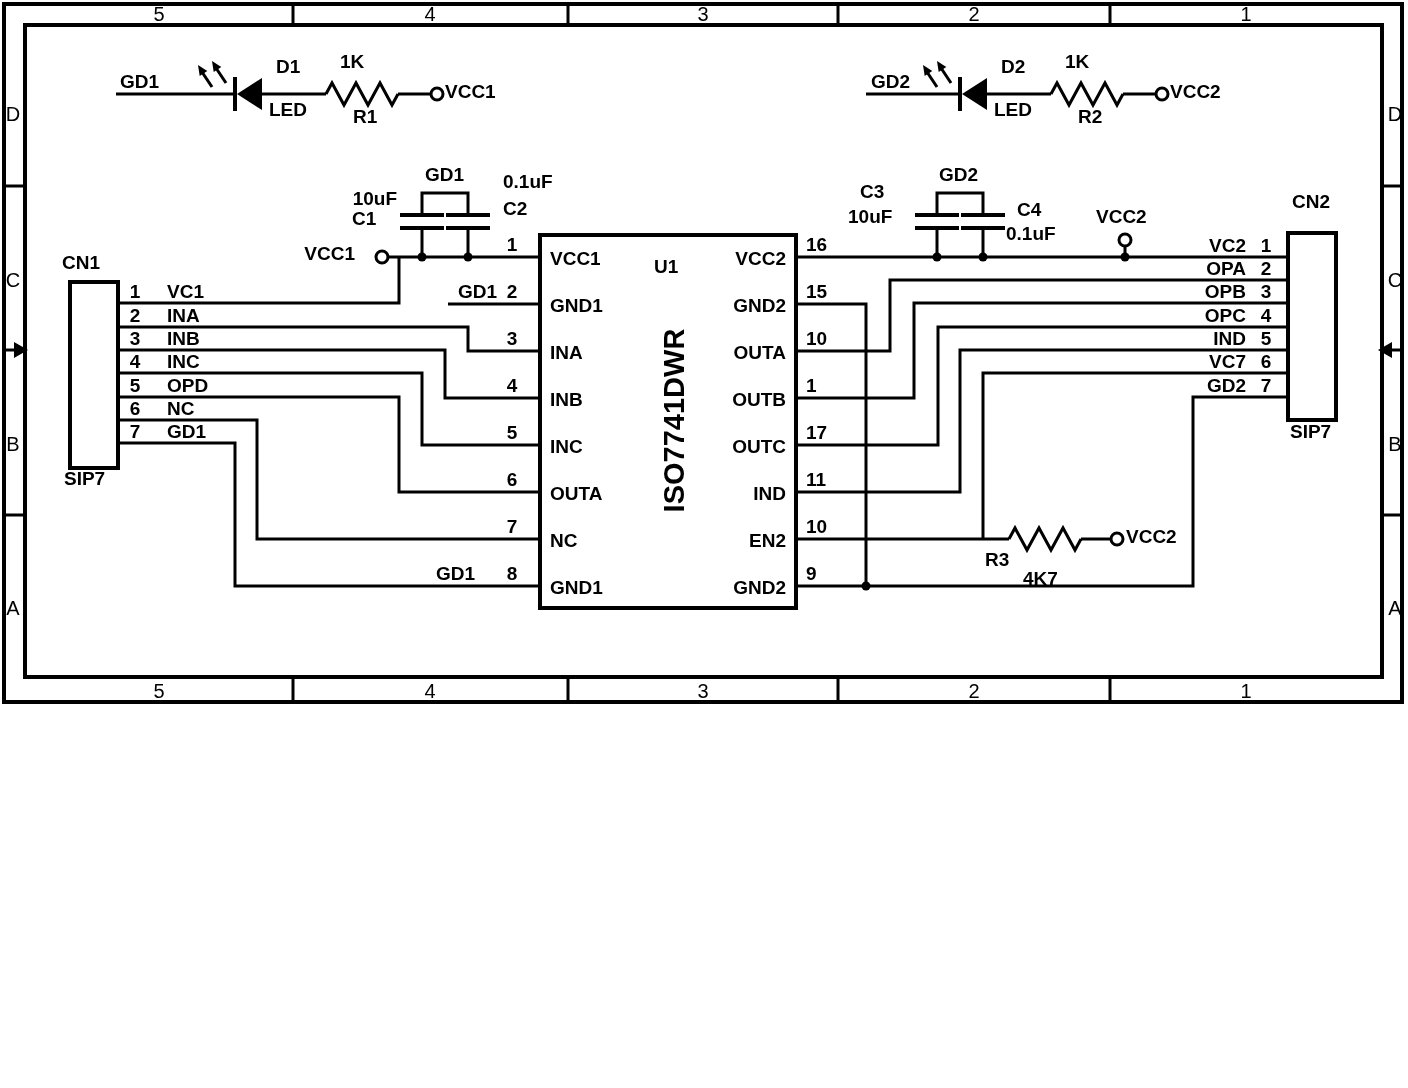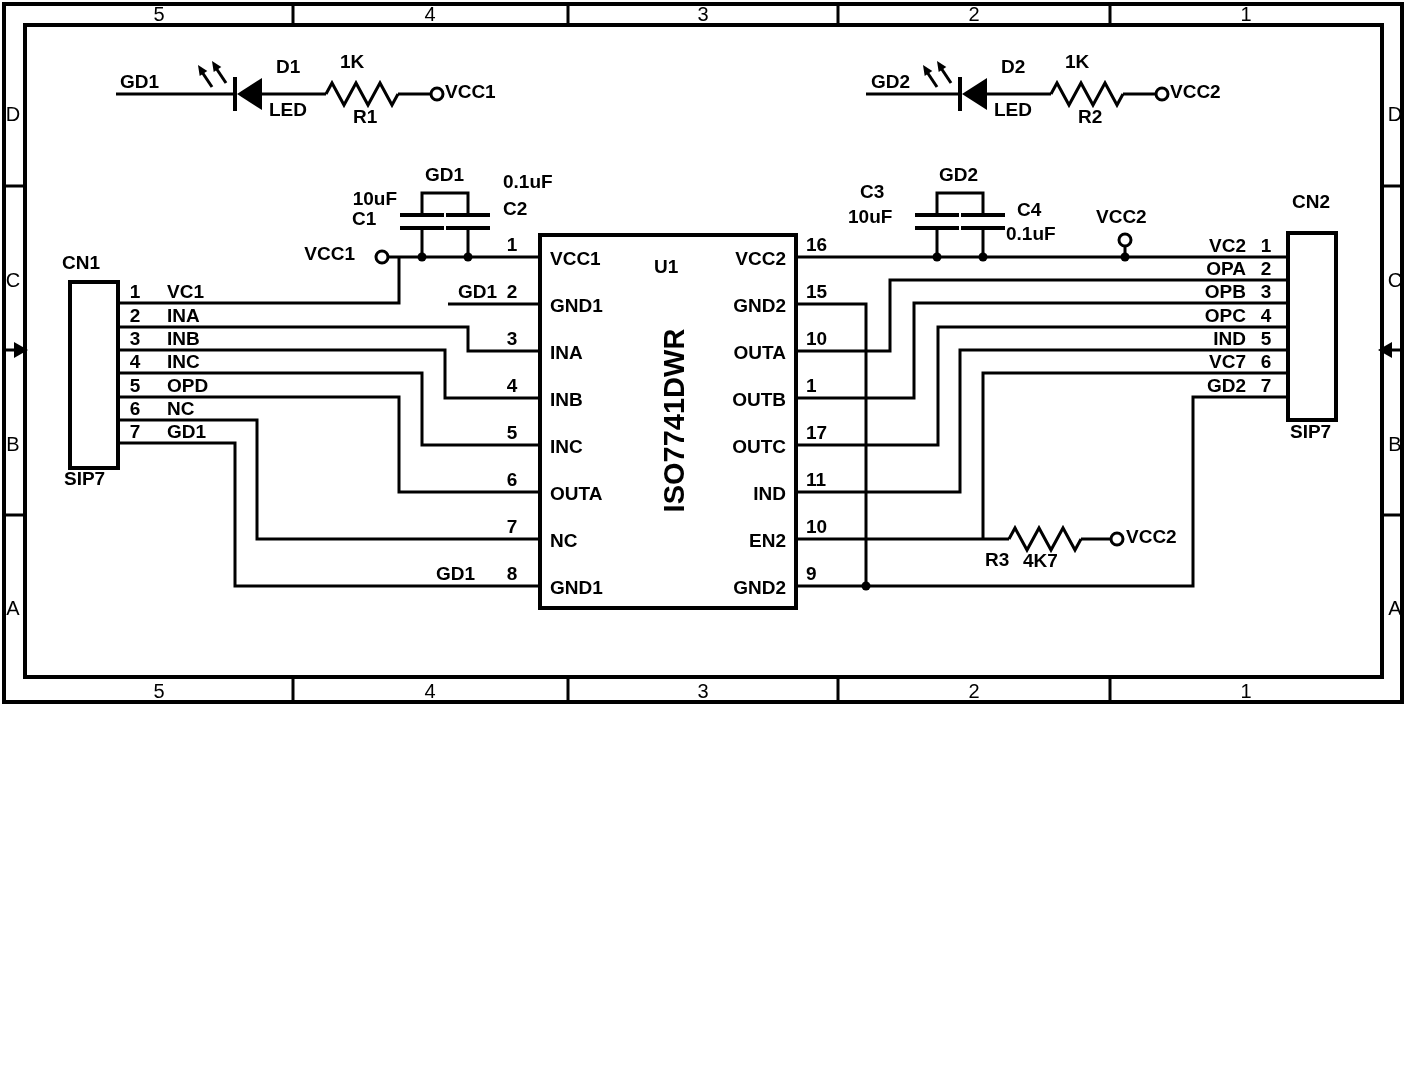--- a/index.html
+++ b/index.html
@@ -149,21 +149,21 @@
 <div class="lbl" style="left:503px;top:199px">C2</div>
 
 <div class="lbl" style="left:860px;top:182px">C3</div>
 <div class="lbl" style="left:848px;top:207px">10uF</div>
 <div class="lbl" style="left:939px;top:165px">GD2</div>
 <div class="lbl" style="left:1017px;top:200px">C4</div>
 <div class="lbl" style="left:1006px;top:224px">0.1uF</div>
 <div class="lbl" style="left:1096px;top:207px">VCC2</div>
 
 <div class="lbl" style="left:985px;top:550px">R3</div>
-<div class="lbl" style="left:1023px;top:551px">4K7</div>
+<div class="lbl" style="left:1023px;top:569px">4K7</div>
 <div class="lbl" style="left:1126px;top:527px">VCC2</div>
 
 <div class="lbl" style="left:62px;top:253px">CN1</div>
 <div class="lbl" style="left:64px;top:469px">SIP7</div>
 <div class="lbl ctr" style="left:126px;top:282px;width:18px">1</div>
 <div class="lbl" style="left:167px;top:282px">VC1</div>
 <div class="lbl ctr" style="left:126px;top:306px;width:18px">2</div>
 <div class="lbl" style="left:167px;top:306px">INA</div>
 <div class="lbl ctr" style="left:126px;top:329px;width:18px">3</div>
 <div class="lbl" style="left:167px;top:329px">INB</div>

